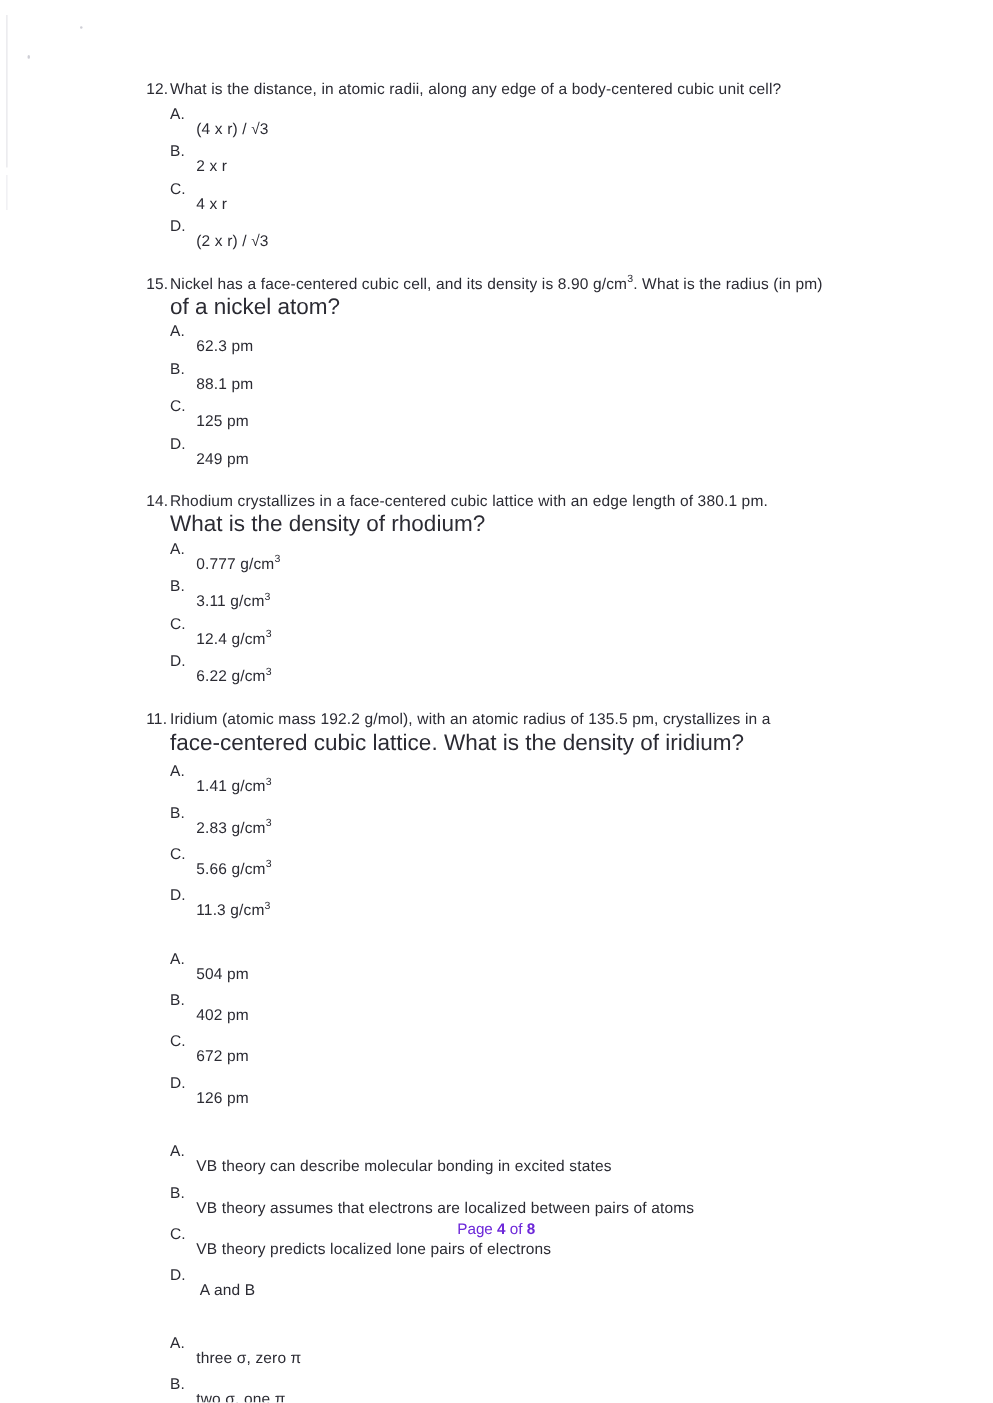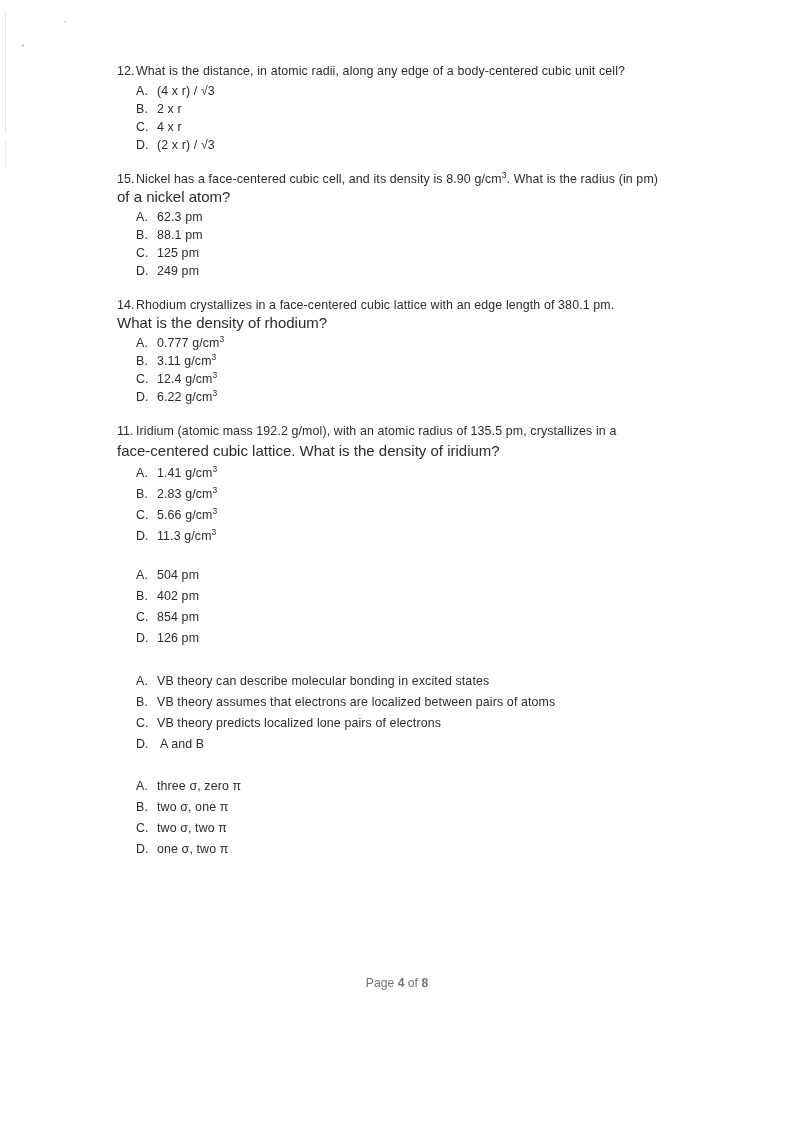--- a/index.html
+++ b/index.html
@@ -63,21 +63,22 @@
   }
   .q-num {
     flex: 0 0 auto;
     width: 19px;
     text-align: left;
   }
   .q-text {
     flex: 1 1 auto;
   }
   .q-text-cont {
-    font-size: 15px;
+    margin-left: 19px;
+    font-size: 18px;
     line-height: 18px;
   }
   .q-block.loose .q-text-cont { line-height: 21px; }
 
   .opts {
     margin-top: 2px;
     padding-left: 19px;
   }
   .opt {
     display: flex;
@@ -87,37 +88,38 @@
     letter-spacing: 0.01em;
   }
   .q-block.loose .opt { line-height: 21px; }
   .opt-letter {
     flex: 0 0 auto;
     width: 21px;
   }
   .opt-text {
     flex: 1 1 auto;
     white-space: pre;
+    margin-top: 12px;
   }
 
   sup {
     font-size: 0.68em;
     vertical-align: super;
     line-height: 0;
   }
 
   .footer {
     position: absolute;
     left: 0;
     top: 975px;
     width: 794px;
     text-align: center;
     font-size: 12.2px;
     line-height: 16px;
-    color: #737373;
+    color: #6d28d9;
   }
   .footer b { font-weight: 700; }
 </style>
 </head>
 <body>
 
 <div class="page">
 
   <div class="scan-line-left"></div>
   <div class="scan-line-left2"></div>
@@ -233,21 +235,21 @@
           <div class="opt">
             <span class="opt-letter">A.</span>
             <span class="opt-text">504 pm</span>
           </div>
           <div class="opt">
             <span class="opt-letter">B.</span>
             <span class="opt-text">402 pm</span>
           </div>
           <div class="opt">
             <span class="opt-letter">C.</span>
-            <span class="opt-text">854 pm</span>
+            <span class="opt-text">672 pm</span>
           </div>
           <div class="opt">
             <span class="opt-letter">D.</span>
             <span class="opt-text">126 pm</span>
           </div>
         </div>
       </div>
       <div style="height: 20px;"></div>
       <div class="q-block loose">
         <div class="opts">

